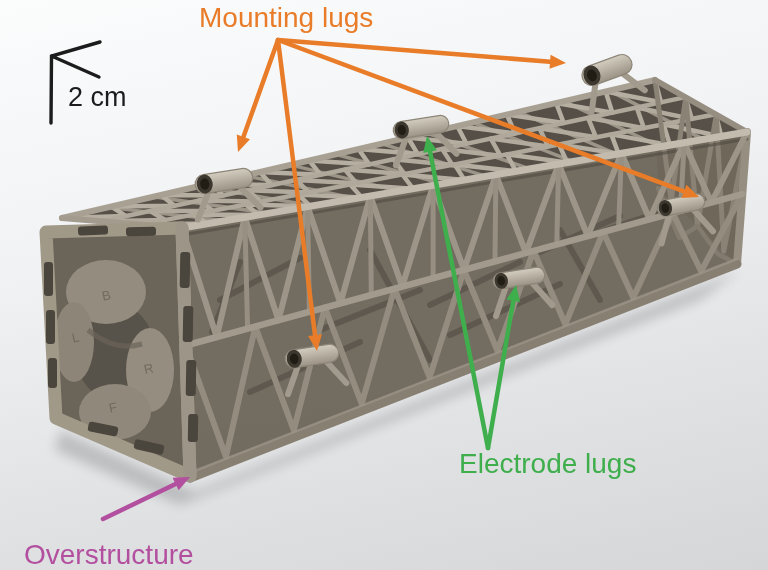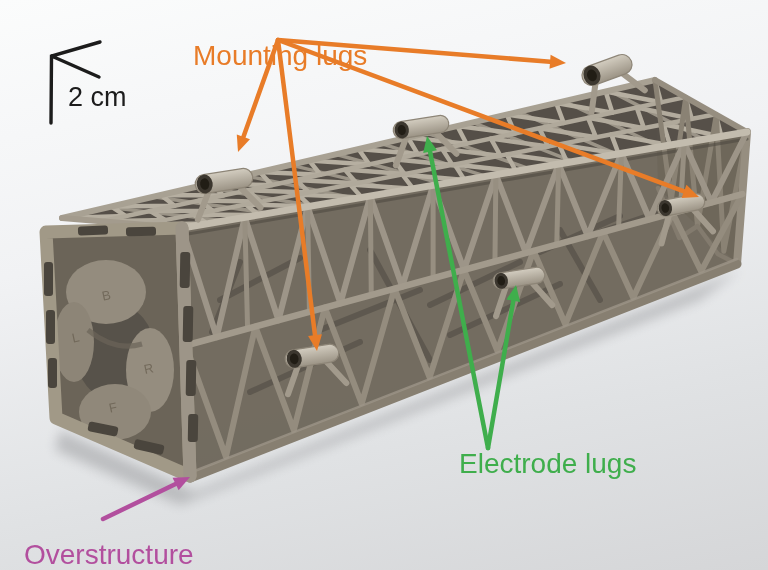--- a/index.html
+++ b/index.html
@@ -184,21 +184,21 @@
           <line x1="488" y1="448" x2="513.2912087914125" y2="300.7690345357057" stroke-linecap="round" stroke="#3FAE4C" stroke-width="4.5"></line>
           <polygon points="516,285 520.1901614007837,301.9541306894627 506.39225618204125,299.5839383819487" fill="#3FAE4C"></polygon>
         </g>
         <g>
           <line x1="103" y1="519" x2="175.59117381816674" y2="483.95598505329883" stroke-linecap="round" stroke="#B24F9E" stroke-width="4.5"></line>
           <polygon points="190,477 178.63441727898496,490.2598465078509 172.54793035734852,477.65212359874675" fill="#B24F9E"></polygon>
         </g>
       </g>
     </svg>
 
-  <div class="fig-label" style="left: 193px; top: 3px; color: rgb(232, 124, 40); margin-top: 38px;">Mounting lugs</div>
+  <div class="fig-label" style="left: 199px; top: 3px; color: rgb(232, 124, 40);">Mounting lugs</div>
 
   <div class="fig-label" style="left: 24px; top: 540px; color: rgb(178, 79, 158);">Overstructure</div>
 
   <div class="fig-label" style="left: 459px; top: 449px; color: rgb(63, 174, 76);">Electrode lugs</div>
 
   <div class="scale-label" style="left: 68px; top: 84px; color: rgb(28, 28, 28);">2 cm</div>
 
   <span class="cyl-letter" style="left:102px;top:288px;">B</span>
   <span class="cyl-letter" style="left:72px;top:330px;">L</span>
   <span class="cyl-letter" style="left:144px;top:361px;">R</span>

